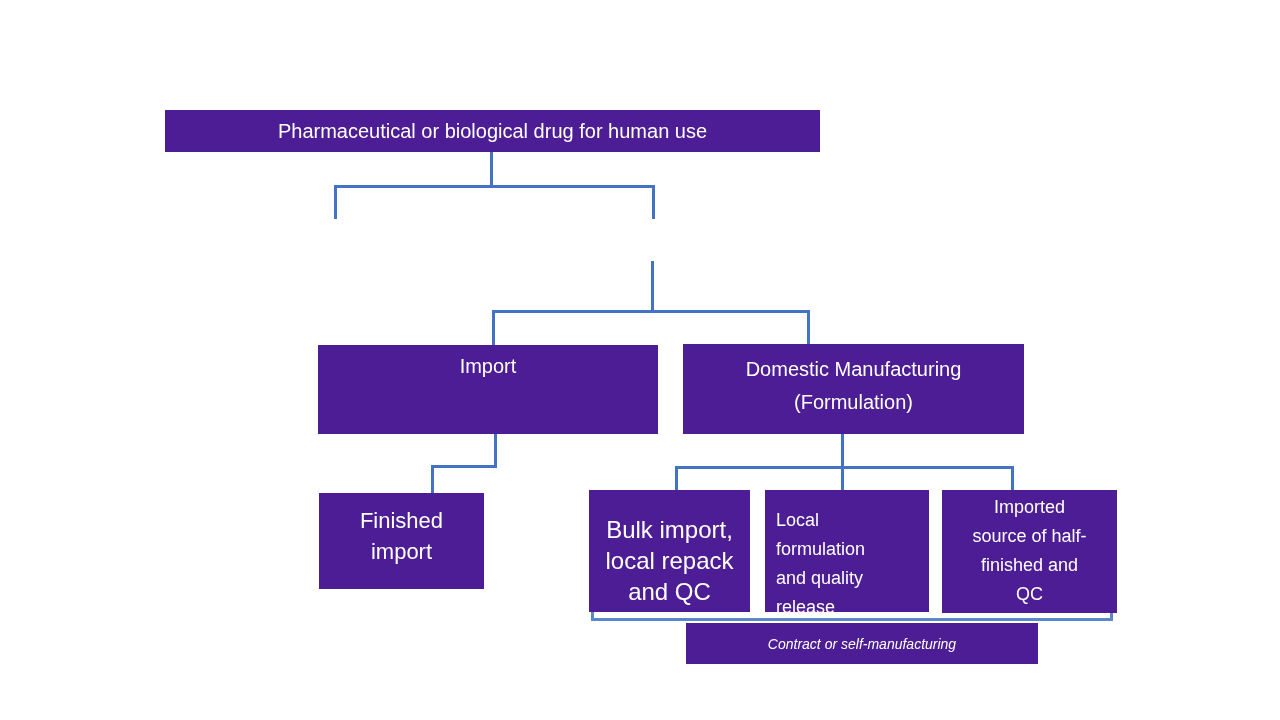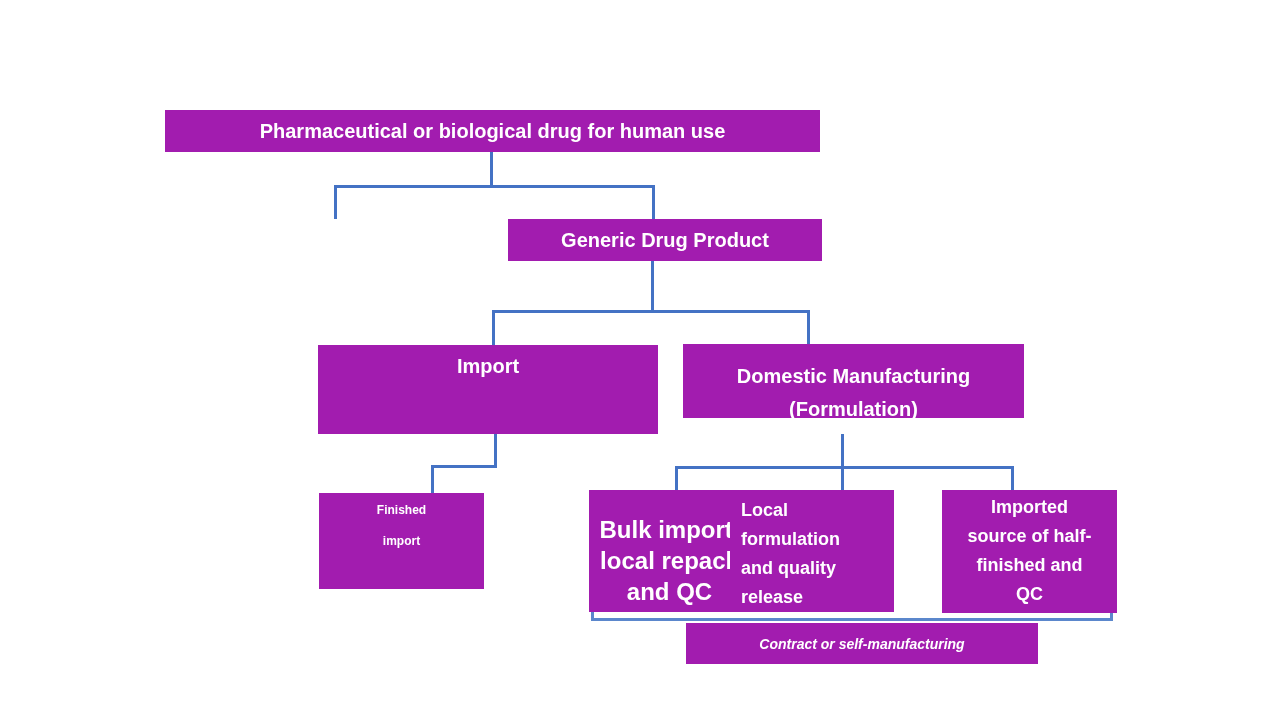--- a/index.html
+++ b/index.html
@@ -10,50 +10,49 @@
   }
   #canvas {
     position: relative;
     width: 1280px;
     height: 720px;
     background: #ffffff;
     overflow: hidden;
   }
   .node {
     position: absolute;
-    background: #a21caf;
+    background: #4c1d95;
     color: #ffffff;
     display: flex;
     align-items: center;
     justify-content: center;
     text-align: center;
     font-size: 20px;
     line-height: 24px;
     white-space: pre-line;
     box-sizing: border-box;
-    font-weight: bold;
   }
   .seg {
     position: absolute;
     background: #4472C4;
   }
   .bracket {
     position: absolute;
     background: #5B87CC;
   }
 
   
   .n-root      { left:165px; top:110px; width:655px; height:42px; }
   .n-new       { left:165px; top:219px; width:314px; height:42px; }
   .n-generic   { left:508px; top:219px; width:314px; height:42px; }
   .n-import    { left:318px; top:345px; width:340px; height:89px; align-items:flex-start; padding-top:9px; }
-  .n-domestic  { left:683px; top:344px; width:341px; height:74px; align-items:flex-start; padding-top:16px; line-height:33px; }
-  .n-finished  { left:319px; top:493px; width:165px; height:96px; align-items:flex-start; padding-top:2px; font-size:12px; line-height:31px; }
+  .n-domestic  { left:683px; top:344px; width:341px; height:90px; align-items:flex-start; padding-top:9px; line-height:33px; }
+  .n-finished  { left:319px; top:493px; width:165px; height:96px; align-items:flex-start; padding-top:12px; font-size:22px; line-height:31px; }
   .n-bulk      { left:589px; top:490px; width:161px; height:122px; align-items:flex-start; padding-top:24px; font-size:24px; line-height:31px; }
-  .n-local     { left:730px; top:490px; width:164px; height:122px; align-items:flex-start; justify-content:flex-start; text-align:left; padding:6px 0 0 11px; font-size:18px; line-height:29px; }
+  .n-local     { left:765px; top:490px; width:164px; height:122px; align-items:flex-start; justify-content:flex-start; text-align:left; padding:16px 0 0 11px; font-size:18px; line-height:29px; }
   .n-imported  { left:942px; top:490px; width:175px; height:123px; align-items:flex-start; padding-top:3px; font-size:18px; line-height:29px; }
   .n-contract  { left:686px; top:623px; width:352px; height:41px; font-style:italic; font-size:14px; }
 
   
   .c1  { left:490px; top:152px; width:3px;   height:36px; }
   .c2  { left:334px; top:185px; width:321px; height:3px;  }
   .c3  { left:334px; top:185px; width:3px;   height:34px; }
   .c4  { left:652px; top:185px; width:3px;   height:34px; }
   .c5  { left:651px; top:261px; width:3px;   height:52px; }
   .c6  { left:492px; top:310px; width:318px; height:3px;  }
@@ -92,23 +91,20 @@
   <div class="seg c15"></div>
   <div class="bracket b1"></div>
   <div class="bracket b2"></div>
   <div class="bracket b3"></div>
 
   <div class="node n-root">
     <span>Pharmaceutical or biological drug for human use</span>
   </div>
 
 
-  <div class="node n-generic">
-    <span>Generic Drug Product</span>
-  </div>
 
   <div class="node n-import">
     <span>Import</span>
   </div>
 
   <div class="node n-domestic">
     <span>Domestic Manufacturing
 (Formulation)</span>
   </div>
 

